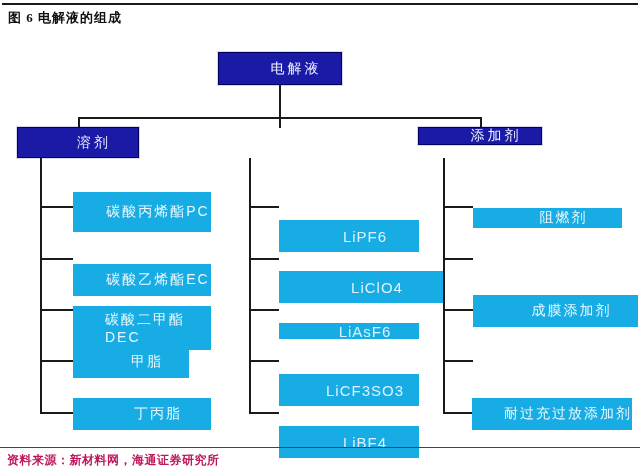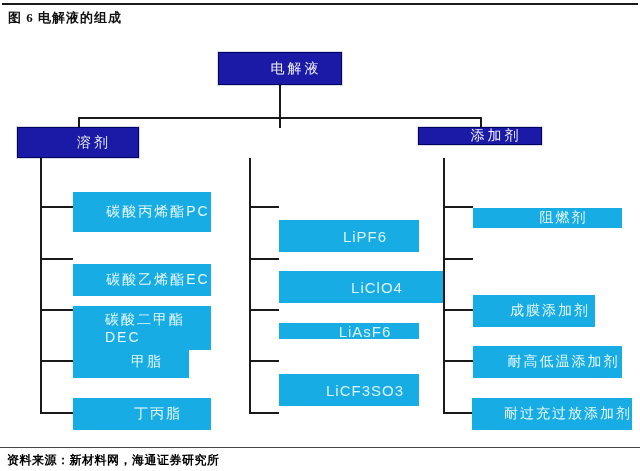--- a/index.html
+++ b/index.html
@@ -7,21 +7,21 @@
     position:relative;width:640px;height:471px;background:#ffffff;
     font-family:"Liberation Sans", sans-serif;overflow:hidden;
   }
   .rule{position:absolute;background:#1a1a1a;}
   .title{
     position:absolute;left:8px;top:9px;font-size:13px;font-weight:bold;
     color:#111;letter-spacing:1px;font-family:"Liberation Serif", serif;
   }
   .source{
     position:absolute;left:7px;top:452px;font-size:12px;font-weight:bold;
-    color:#000000;letter-spacing:0.5px;font-family:"Liberation Serif", serif;
+    color:#be185d;letter-spacing:0.5px;font-family:"Liberation Serif", serif;
   }
   .node{
     position:absolute;display:flex;align-items:center;justify-content:center;
     text-align:left;box-sizing:border-box;padding-left:32px;
   }
   .navy{
     background:#1b1aa6;border:1px solid #000060;color:#eef0ff;
     font-size:14px;letter-spacing:3px;
     box-shadow:0 0 0 1px rgba(0,0,96,0.15);
   }
@@ -75,22 +75,22 @@
   <div class="node cyan" style="left:73px;top:192px;width:138px;height:40px;">碳酸丙烯酯PC</div>
   <div class="node cyan" style="left:73px;top:243px;width:138px;height:32px;margin-top:21px;">碳酸乙烯酯EC</div>
   <div class="node cyan" style="left:73px;top:306px;width:138px;height:44px;">碳酸二甲酯DEC</div>
   <div class="node cyan" style="left:73px;top:346px;width:116px;height:32px;">甲脂</div>
   <div class="node cyan" style="left:73px;top:398px;width:138px;height:32px;">丁丙脂</div>
 
   <div class="node cyan latin" style="left:279px;top:192px;width:140px;height:32px;">LiPF6</div>
   <div class="node cyan latin" style="left:279px;top:243px;width:164px;height:32px;">LiClO4</div>
   <div class="node cyan latin" style="left:279px;top:295px;width:140px;height:16px;">LiAsF6</div>
   <div class="node cyan latin" style="left:279px;top:346px;width:140px;height:32px;">LiCF3SO3</div>
+  <div class="node cyan latin" style="left:279px;top:398px;width:140px;height:32px;">LiBF4</div>
 
   <div class="node cyan" style="left:473px;top:192px;width:149px;height:20px;margin-top:16px;">阻燃剂</div>
-  <div class="node cyan" style="left:473px;top:295px;width:122px;height:32px;">成膜添加剂</div>
-  <div class="node cyan" style="left:473px;top:346px;width:149px;height:32px;">耐高低温添加剂</div>
+  <div class="node cyan" style="left:473px;top:295px;width:165px;height:32px;">成膜添加剂</div>
   <div class="node cyan" style="left:472px;top:398px;width:160px;height:32px;">耐过充过放添加剂</div>
 
   <div class="rule" style="left:0px;top:447px;width:640px;height:1px;background:#444;"></div>
   <div class="source">资料来源：新材料网，海通证券研究所</div>
 
 </div>
 
 </body></html>

